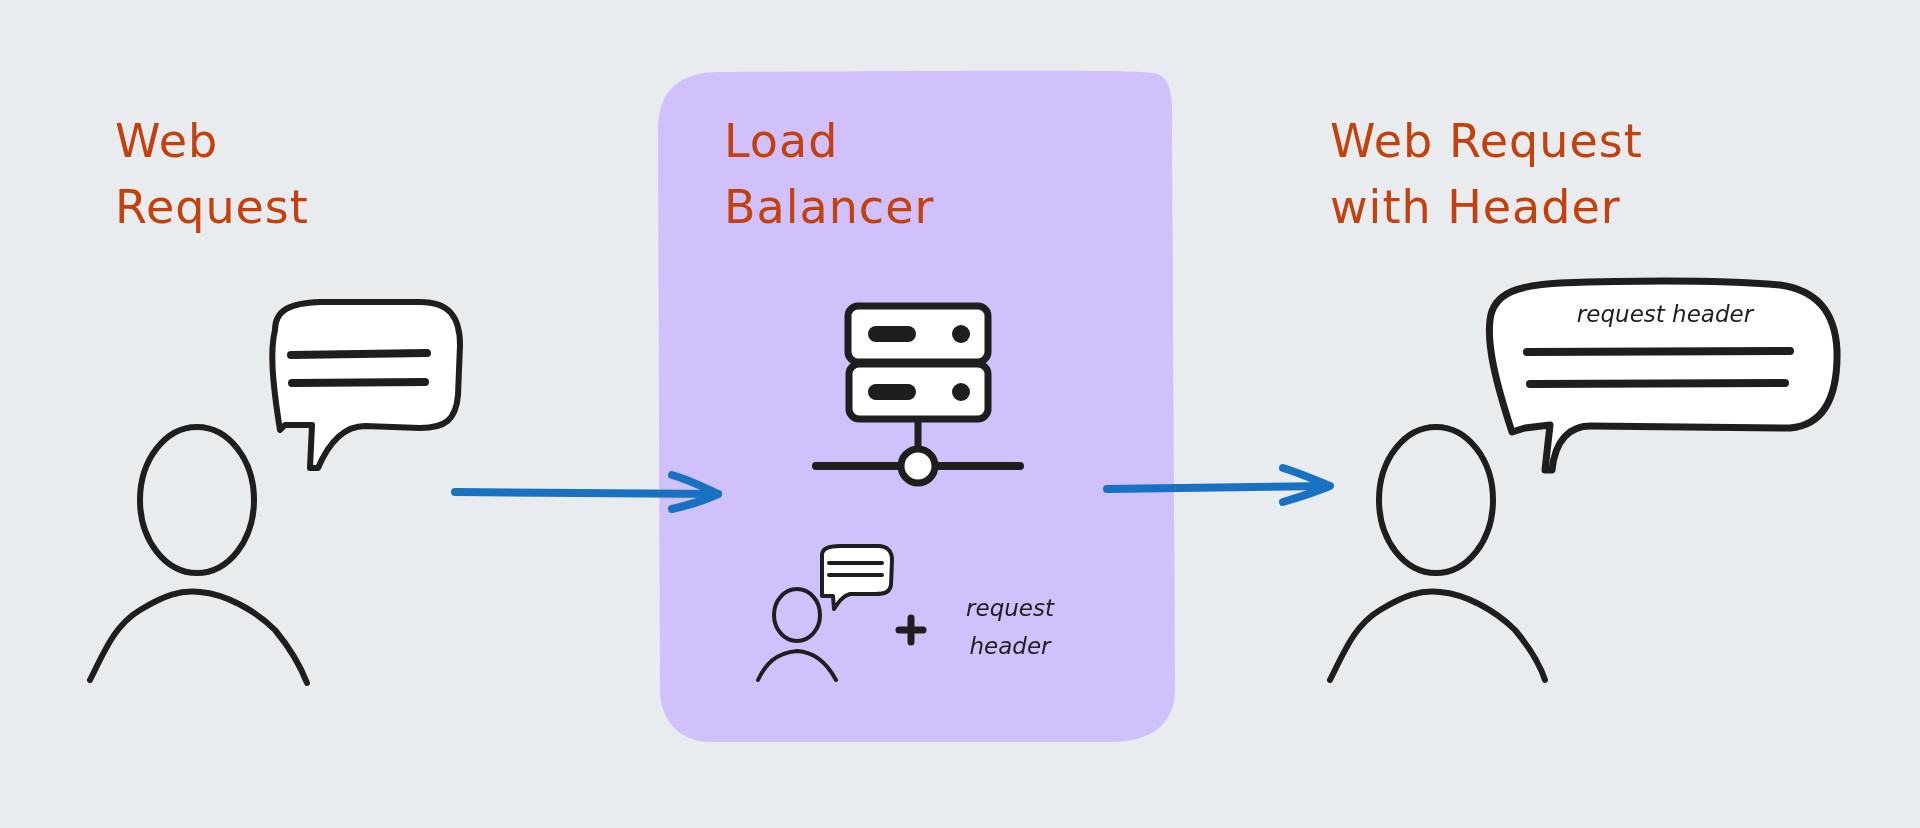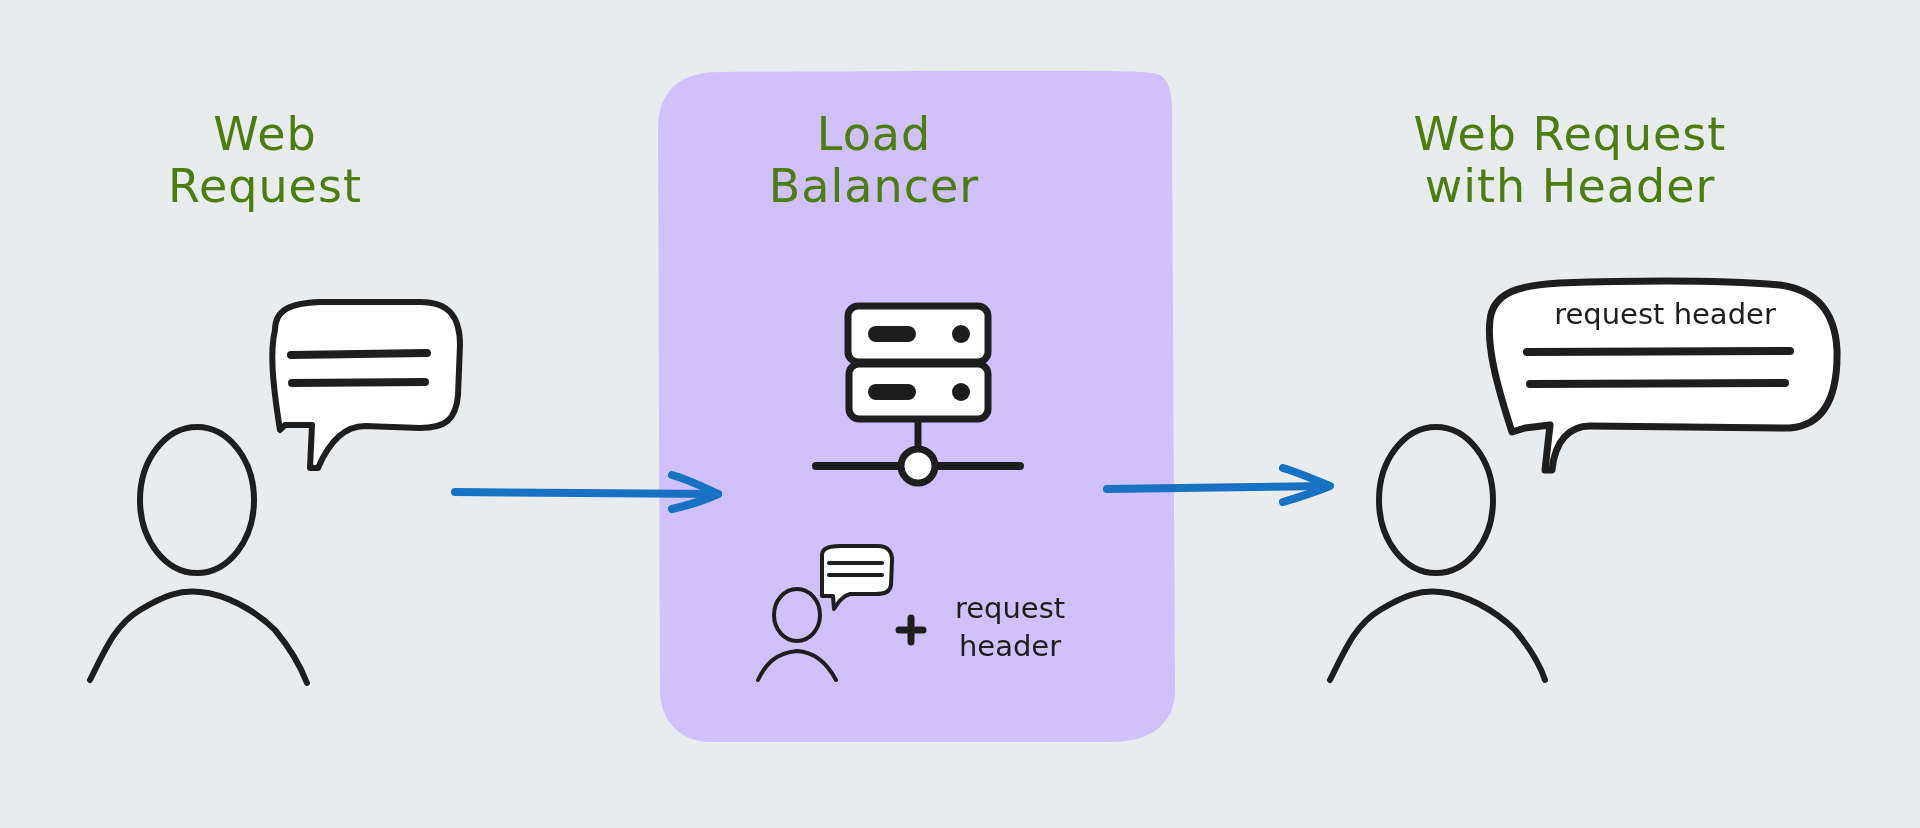--- a/index.html
+++ b/index.html
@@ -5,36 +5,36 @@
   html, body { margin: 0; padding: 0; }
   body {
     width: 1920px; height: 828px; overflow: hidden;
     background: #e8ecef;
     font-family: "DejaVu Sans", sans-serif;
     position: relative;
   }
   #canvas { position: absolute; left: 0; top: 0; width: 1920px; height: 828px; }
   .title {
     position: absolute;
-    text-align: center;
-    color: #4d7c0f;
+    color: #c2410c;
     font-family: "DejaVu Sans", sans-serif;
     font-size: 46px;
-    line-height: 52px;
+    line-height: 66px;
     letter-spacing: 1px;
     white-space: pre-line;
   }
   .small-label {
     position: absolute;
     text-align: center;
     color: #1e1e1e;
     font-family: "DejaVu Sans", sans-serif;
-    font-size: 29px;
+    font-size: 23px;
     line-height: 38px;
     white-space: pre-line;
+    font-style: italic;
   }
 </style>
 </head>
 <body>
 
 <svg id="canvas" viewBox="0 0 1920 828" xmlns="http://www.w3.org/2000/svg">
 
   <path d="M720,72 C1120,70 1150,70 1160,75 C1175,85 1172,110 1172,140 L1175,690 C1175,725 1150,742 1110,742 L710,742 C680,742 660,720 660,690 L658,130 C658,90 680,72 720,72 Z" fill="#d0c0fb" stroke="none"></path>
 
   <g fill="none" stroke="#1e1e1e" stroke-width="6" stroke-linecap="round" stroke-linejoin="round">

